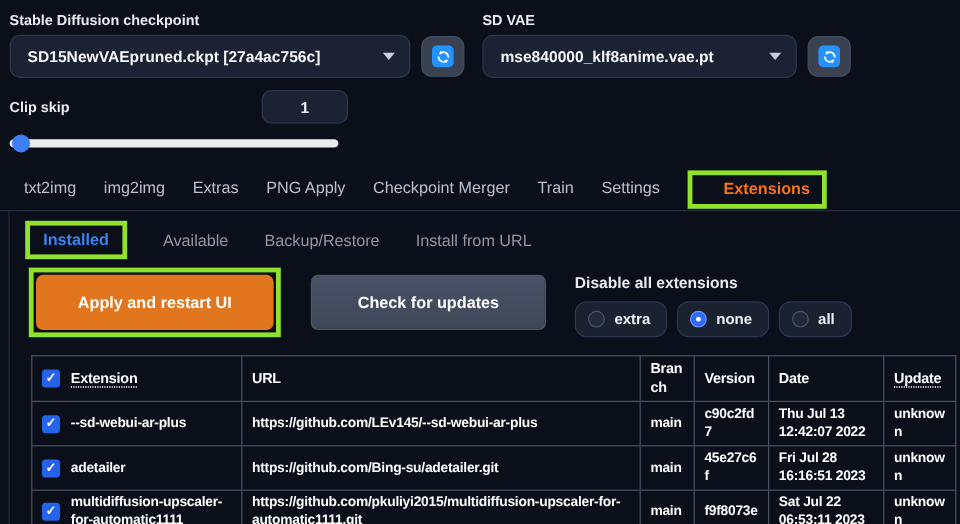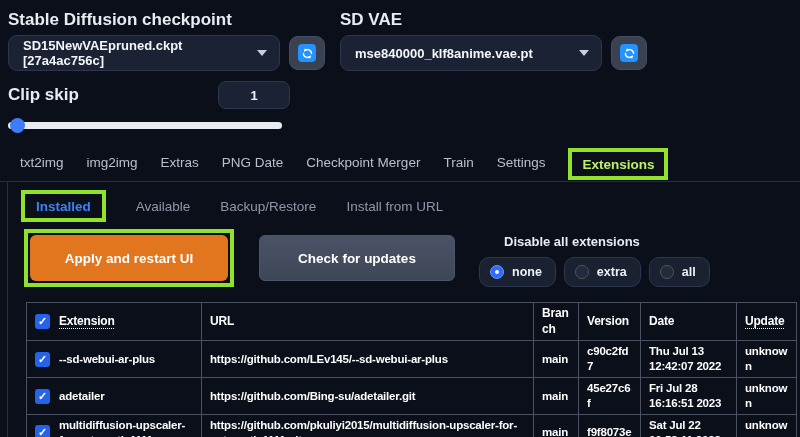--- a/index.html
+++ b/index.html
@@ -8,28 +8,28 @@
     --tbbd:#4a5160; --muted:#9aa3b2;
   }
   *{box-sizing:border-box; margin:0; padding:0;}
   html,body{width:800px;height:437px;}
   body{
     background:var(--bg); color:#f3f4f6; overflow:hidden; position:relative;
     font-family:"Liberation Sans", sans-serif;
   }
   
   .topbar{display:flex; padding:10px 8px 0 8px;}
-  .ctrl-label{font-size:17px; font-weight:600; color:#e8ebf0; margin-bottom:5px;}
+  .ctrl-label{font-size:12px; font-weight:600; color:#e8ebf0; margin-bottom:5px;}
   .ctrl-row{display:flex; align-items:center;}
   .dropdown{
     height:36px; background:var(--inputbg); border:1px solid var(--inputbd);
     border-radius:9px; display:flex; align-items:center; justify-content:space-between;
     padding:0 12px 0 14px; font-size:13px; font-weight:700; color:#f5f6f8; cursor:pointer;
   }
-  .dd-ckpt{width:272px;} .dd-vae{width:262px;}
+  .dd-ckpt{width:334px;} .dd-vae{width:262px;}
   .caret{width:0;height:0;border-left:5px solid transparent;border-right:5px solid transparent;border-top:6px solid #c9d0db;margin-left:10px;}
   .refresh-btn{
     width:36px;height:34px;margin-left:9px;background:#3a4252;border:1px solid #454e60;
     border-radius:9px;display:flex;align-items:center;justify-content:center;cursor:pointer;
   }
   .refresh-tile{width:18px;height:18px;background:var(--iconblue);border-radius:4px;display:flex;align-items:center;justify-content:center;}
   .vae-col{margin-left:15px;}
   
   .clipskip{width:282px; margin:10px 0 0 8px;}
   .cs-top{display:flex; align-items:center; justify-content:space-between;}
@@ -42,38 +42,38 @@
   .slider-track{position:absolute;top:4px;left:0;width:274px;height:7px;background:#e9ebef;border-radius:4px;}
   .slider-thumb{position:absolute;top:0;left:2px;width:15px;height:15px;border-radius:50%;background:#3f7df6;cursor:pointer;}
   
   .tabbar{
     display:flex;align-items:center;gap:23px;margin-top:12px;padding:0 8px 0 20px;
     height:38px;border-bottom:1px solid var(--panelbd);
   }
   .tab{font-size:13.5px;color:#b9c0cc;cursor:pointer;white-space:nowrap;}
   .annot{border:4px solid var(--green);}
   .tab-active-box{padding:3px 10px;margin-bottom:-2px;}
-  .tab-active-box .tab{color:#bef264;font-weight:700;}
+  .tab-active-box .tab{color:#f97316;font-weight:700;margin-left:16px;}
   
   .panel{border-left:1px solid var(--panelbd);margin-left:7px;height:285px;}
   .subtabbar{display:flex;align-items:center;gap:30px;padding:8px 0 0 13px;}
   .subtab{font-size:13.5px;color:#8f98a8;cursor:pointer;white-space:nowrap;}
   .subtab-active-box{padding:3px 11px;}
   .subtab-active-box .subtab{color:#3b82f6;font-weight:700;}
   
   .actions{display:flex;align-items:flex-start;margin:7px 0 0 16px;}
   .apply-box{padding:2px;}
   .btn{
     height:46px;border:none;border-radius:6px;font-family:inherit;
     font-size:13.5px;font-weight:700;color:#ffffff;cursor:pointer;
   }
   .btn-primary{width:198px;background:var(--orange);}
   .btn-secondary{width:196px;margin:6px 0 0 25px;background:linear-gradient(#4a5366,#3e4757);border:1px solid #4d5668;}
   .disable-group{margin:5px 0 0 24px;}
-  .dg-label{font-size:13px;font-weight:600;color:#e8ebf0;margin-left:25px;}
+  .dg-label{font-size:13px;font-weight:600;color:#e8ebf0;}
   .dg-row{display:flex;gap:8px;margin-top:8px;}
   .radio-opt{
     height:30px;background:#1a2130;border:1px solid var(--inputbd);border-radius:10px;
     display:flex;align-items:center;gap:8px;padding:0 13px 0 10px;cursor:pointer;
     font-size:12.5px;font-weight:600;color:#eef1f5;
   }
   .radio-dot{width:14px;height:14px;border-radius:50%;border:1.5px solid #4b5565;background:#232a3a;position:relative;}
   .radio-dot.selected{background:#2f6bff;border-color:#6b93ff;}
   .radio-dot.selected::after{
     content:"";position:absolute;top:4px;left:4px;width:4px;height:4px;border-radius:50%;background:#fff;
@@ -150,21 +150,21 @@
   <div class="slider">
     <div class="slider-track"></div>
     <div class="slider-thumb"></div>
   </div>
 </div>
 
 <div class="tabbar">
   <span class="tab">txt2img</span>
   <span class="tab">img2img</span>
   <span class="tab">Extras</span>
-  <span class="tab">PNG Date</span>
+  <span class="tab">PNG Apply</span>
   <span class="tab">Checkpoint Merger</span>
   <span class="tab">Train</span>
   <span class="tab">Settings</span>
   <span class="annot tab-active-box">
     <span class="tab">Extensions</span>
   </span>
 </div>
 
 <div class="panel">
 
@@ -180,26 +180,26 @@
   <div class="actions">
     <span class="annot apply-box">
       <button class="btn btn-primary">Apply and restart UI</button>
     </span>
     <button class="btn btn-secondary">Check for updates</button>
 
     <div class="disable-group">
       <div class="dg-label">Disable all extensions</div>
       <div class="dg-row">
         <div class="radio-opt">
+          <span class="radio-dot"></span>
+          <span>extra</span>
+        </div>
+        <div class="radio-opt">
           <span class="radio-dot selected"></span>
           <span>none</span>
-        </div>
-        <div class="radio-opt">
-          <span class="radio-dot"></span>
-          <span>extra</span>
         </div>
         <div class="radio-opt">
           <span class="radio-dot"></span>
           <span>all</span>
         </div>
       </div>
     </div>
   </div>
 
   <table>

